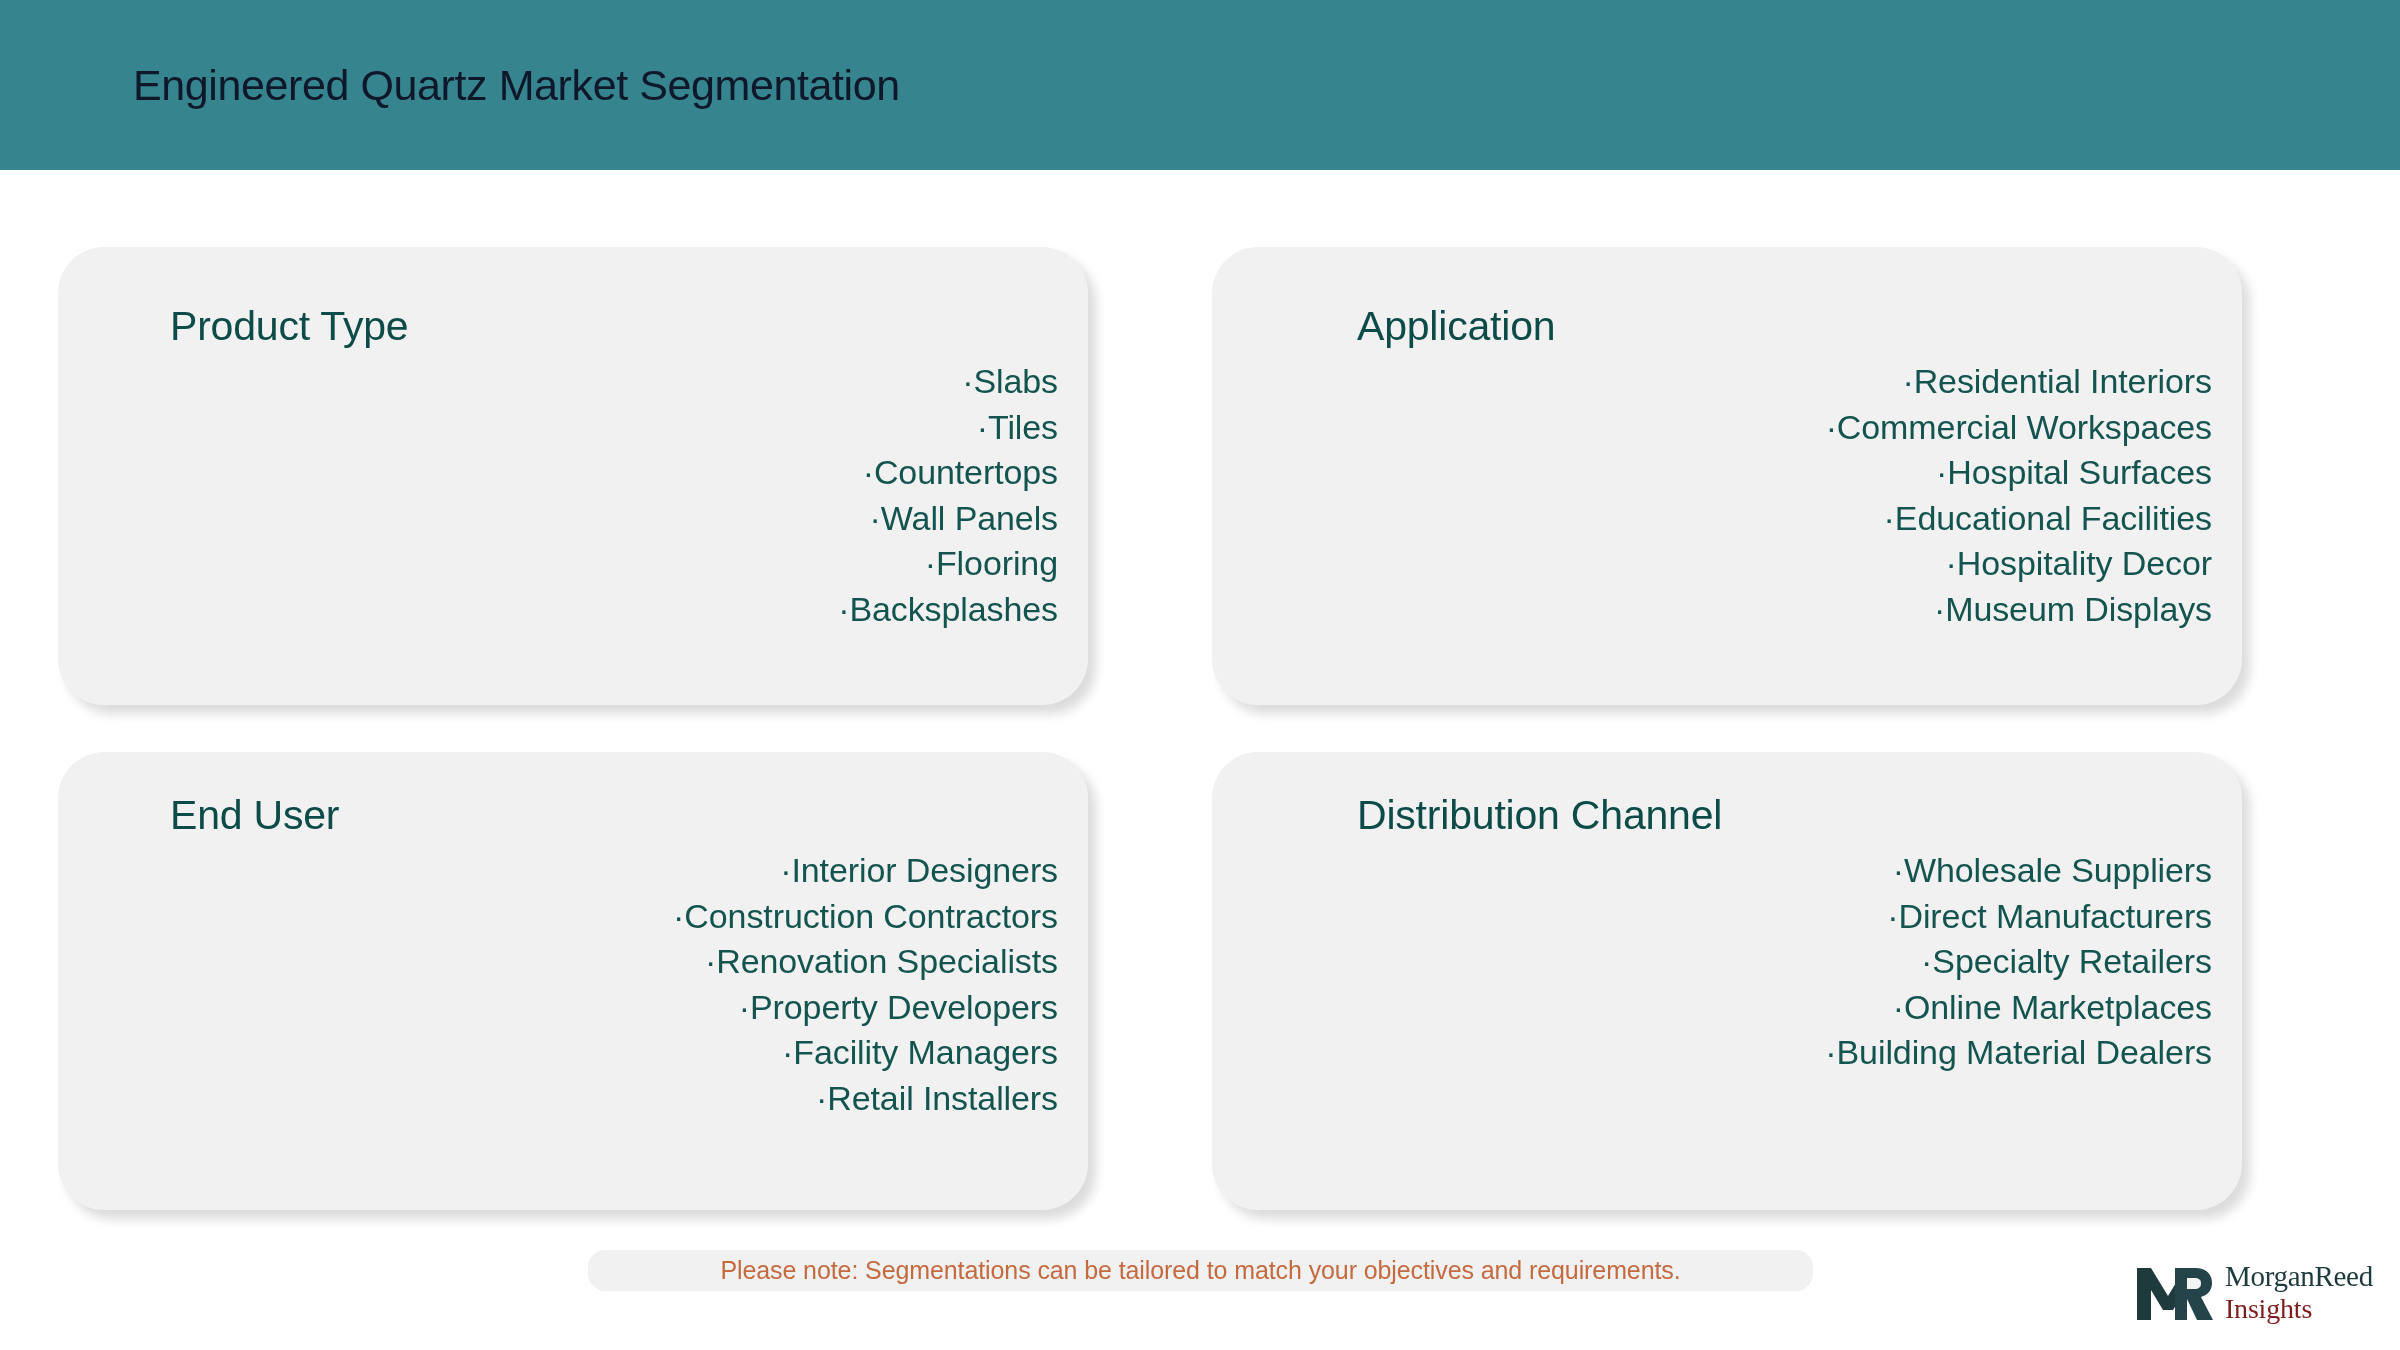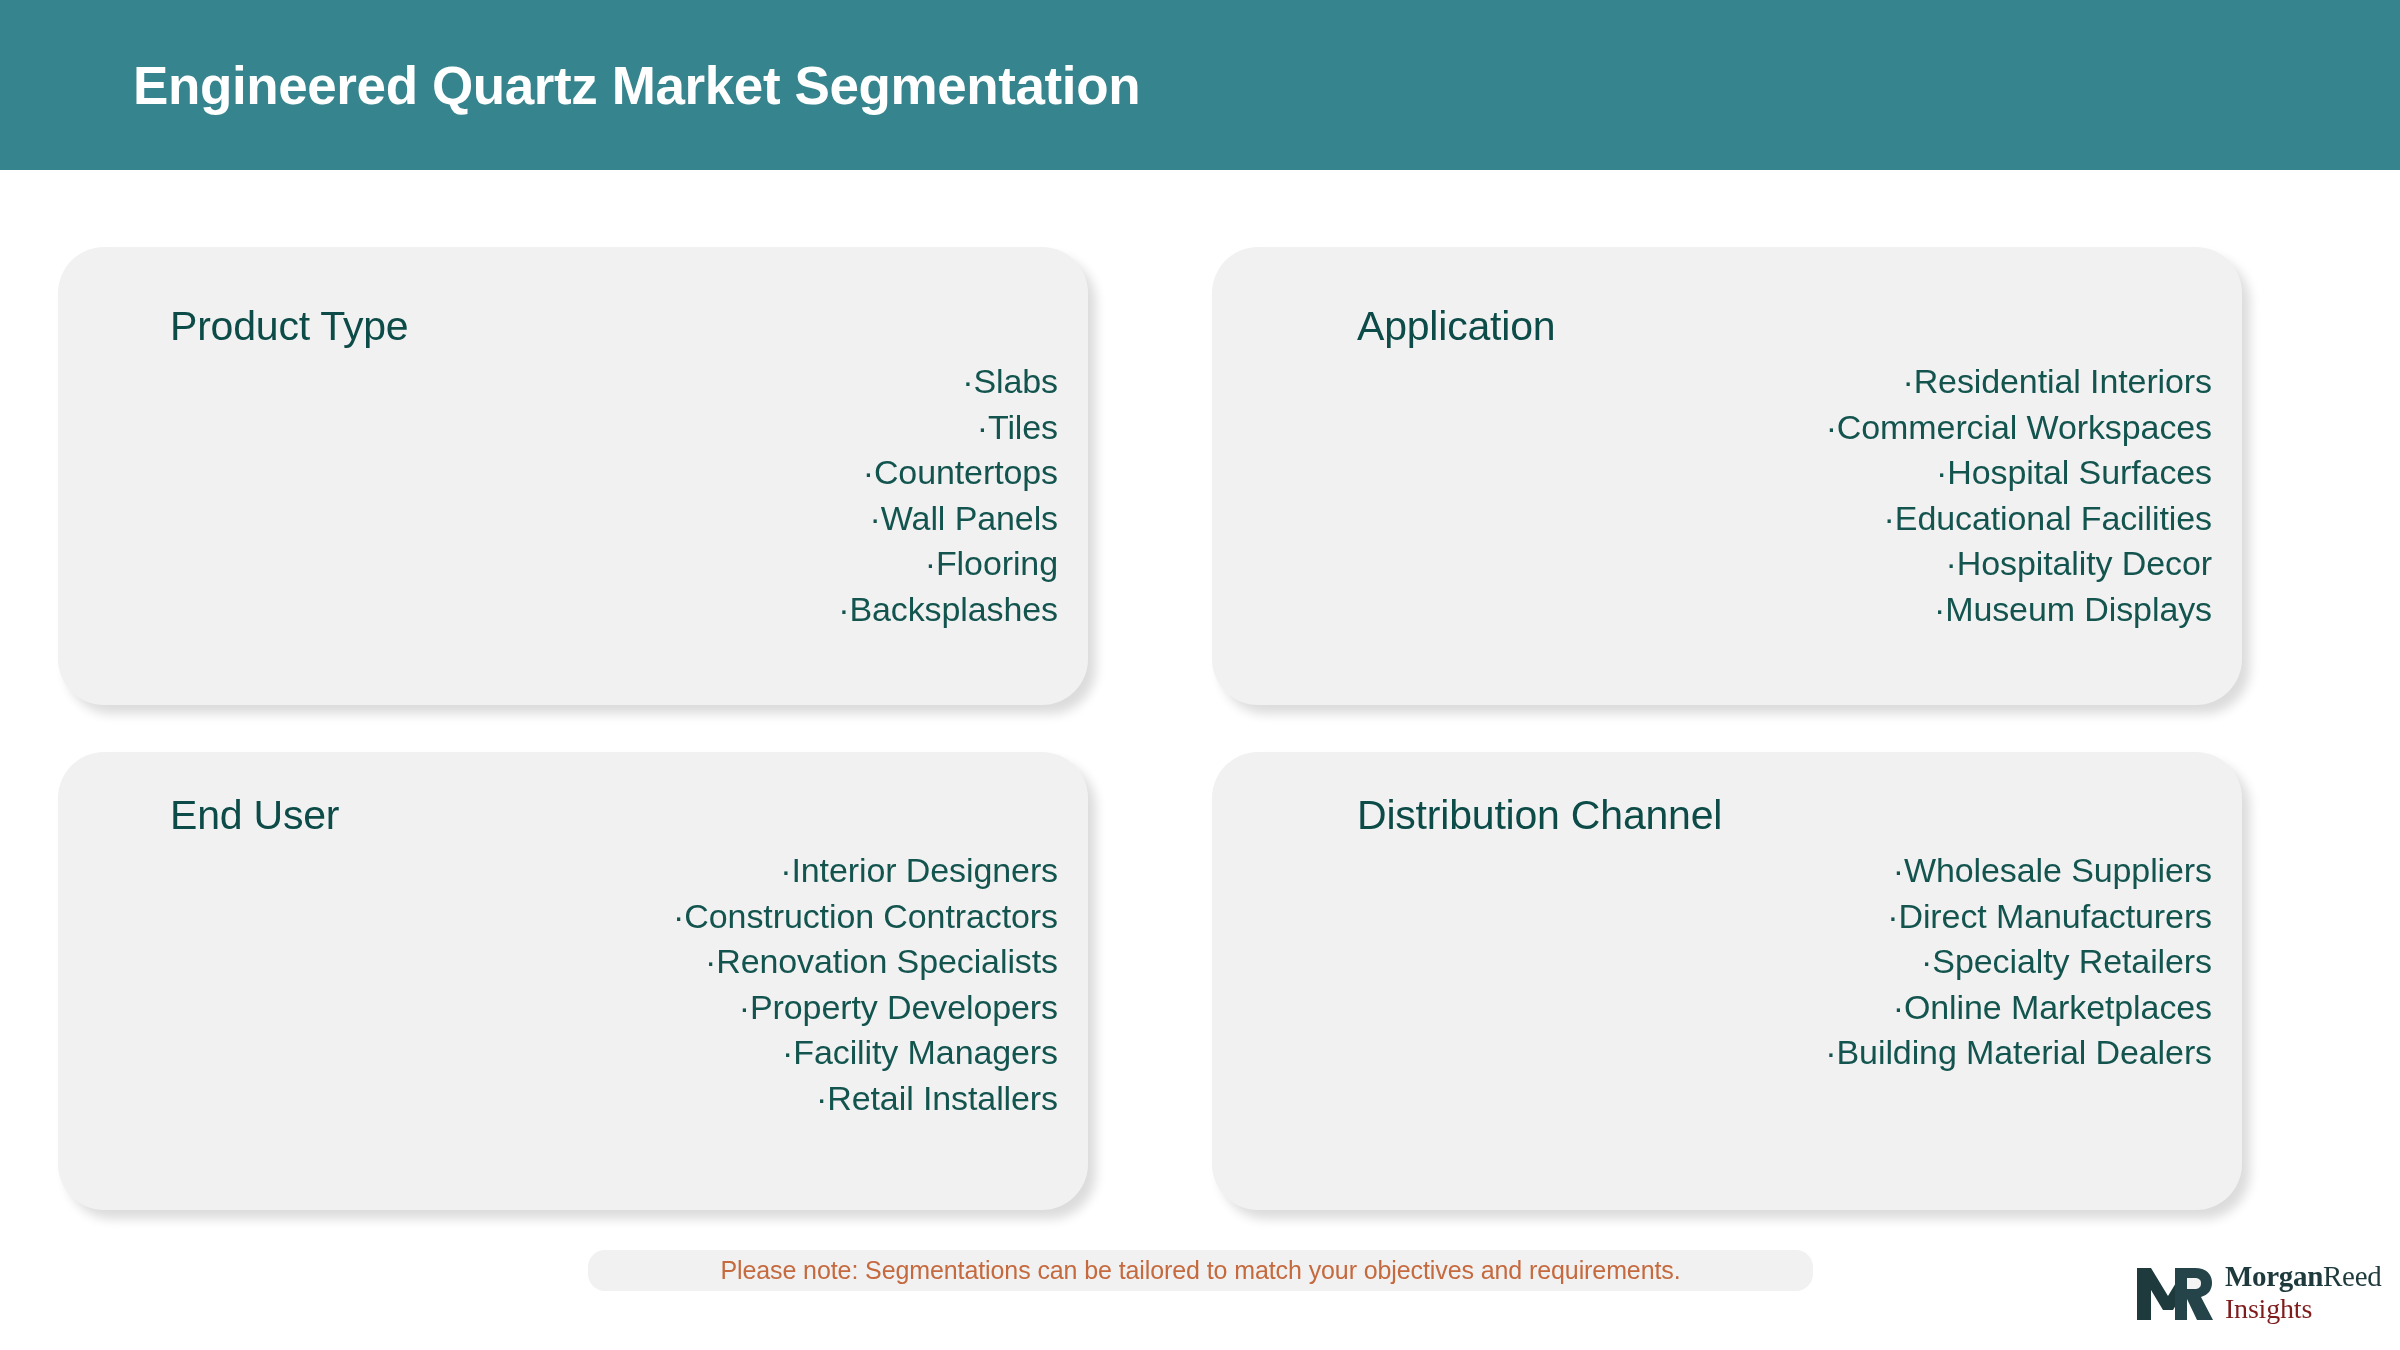--- a/index.html
+++ b/index.html
@@ -25,23 +25,23 @@
     left: 0;
     top: 0;
     width: 2400px;
     height: 170px;
     background: #36848E;
     display: flex;
     align-items: center;
   }
   .header-title {
     margin-left: 133px;
-    color: #ffffff;
-    font-size: 53px;
-    font-weight: bold;
+    color: #0f172a;
+    font-size: 43px;
+    font-weight: normal;
     letter-spacing: -0.4px;
     line-height: 1;
   }
 
   
   .cards {
     position: absolute;
     left: 58px;
     top: 247px;
     width: 2184px;
@@ -135,21 +135,21 @@
     gap: 12px;
   }
   .logo-mark { display: block; }
   .logo-words { display: flex; flex-direction: column; line-height: 1; }
   .logo-line1 {
     font-family: "Liberation Serif", serif;
     font-size: 29px;
     color: #1E3A3C;
     letter-spacing: -0.3px;
   }
-  .logo-line1 .bold { font-weight: bold; }
+  .logo-line1 .bold { font-weight: normal; }
   .logo-line2 {
     font-family: "Liberation Serif", serif;
     font-size: 28px;
     color: #7f1d1d;
     margin-top: 4px;
     letter-spacing: -0.2px;
   }
 </style>
 </head>
 <body>

